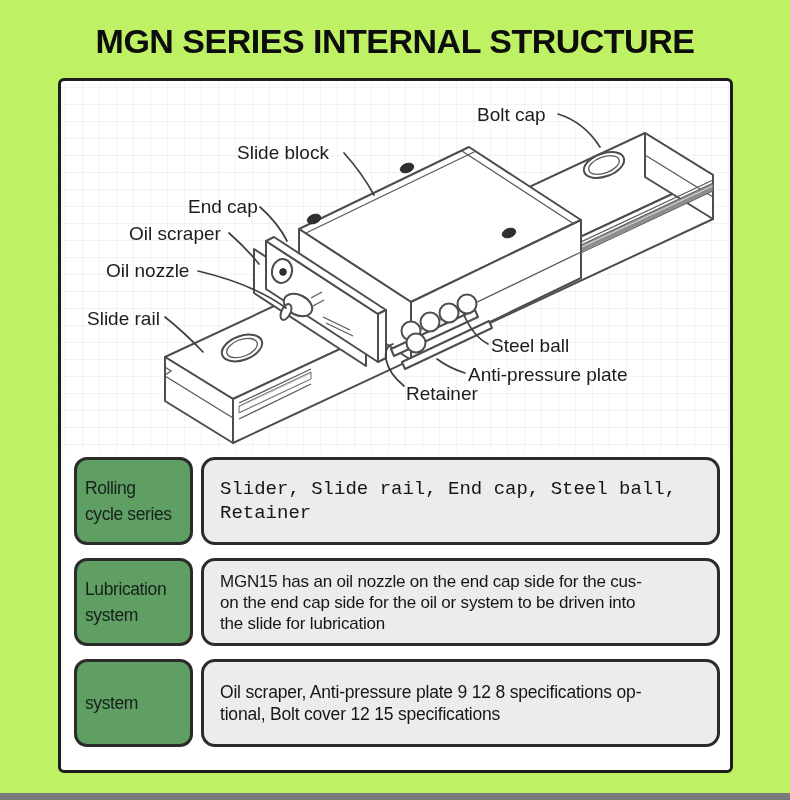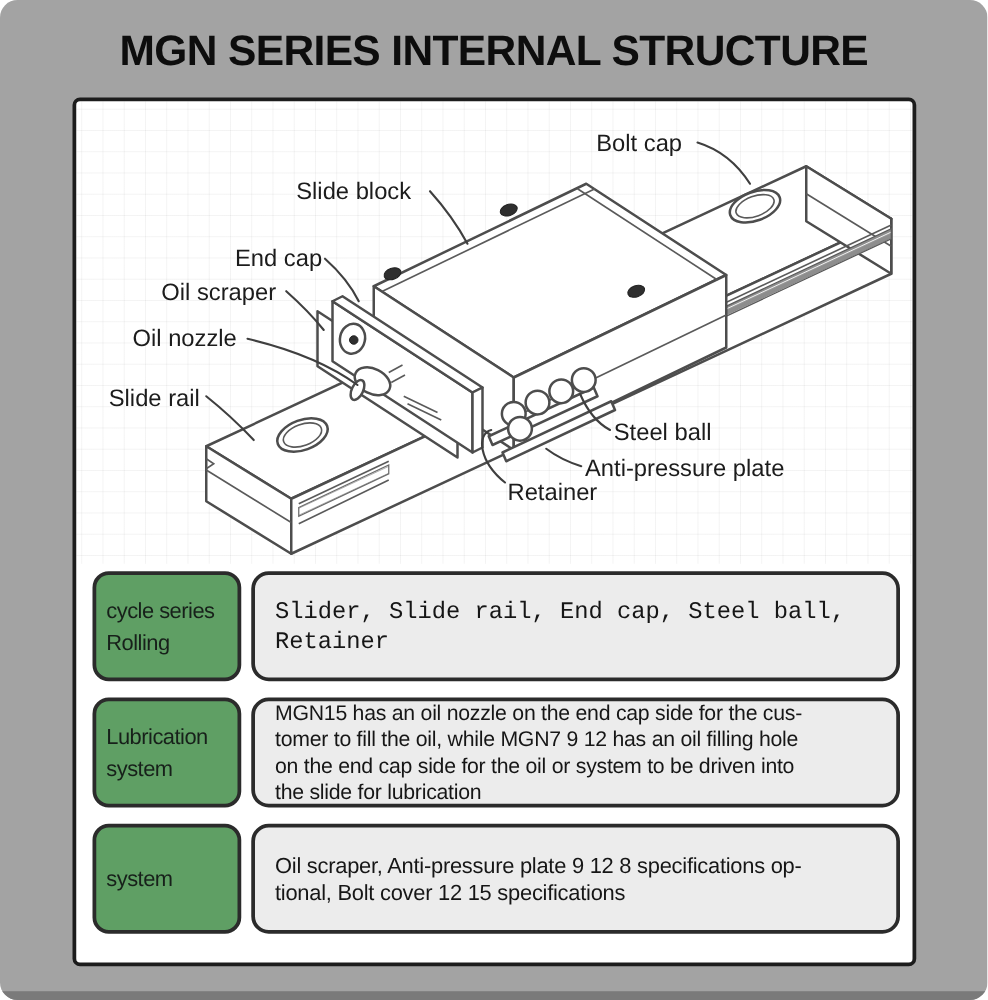--- a/index.html
+++ b/index.html
@@ -1,17 +1,17 @@
 <!DOCTYPE html>
 <html><head>
 <meta charset="utf-8">
 <style>
   html,body{margin:0;padding:0;background:#ffffff;}
-  .page{position:relative;width:790px;height:800px;background:#a3a3a3;overflow:hidden;
-        font-family:"Liberation Sans",sans-serif;border-radius:14px;}
+  .page{position:relative;width:790px;height:800px;background:#bef264;overflow:hidden;
+        font-family:"Liberation Sans",sans-serif;}
   .page-title{position:absolute;top:20px;left:0;width:100%;text-align:center;
         font-size:34px;line-height:42px;font-weight:bold;color:#0d0d0d;letter-spacing:-0.5px;}
   .board{position:absolute;left:58px;top:78px;width:675px;height:695px;box-sizing:border-box;
         border:3px solid #1c1c1c;border-radius:6px;background:#ffffff;}
   .diagram{position:absolute;left:0;top:0;width:669px;height:370px;
         background-image:linear-gradient(rgba(110,110,110,0.08) 1px,transparent 1px),
                          linear-gradient(90deg,rgba(110,110,110,0.08) 1px,transparent 1px);
         background-size:17px 17px;background-position:4px 6px;}
   .diagram svg{display:block;}
   .rows{position:absolute;left:0;top:376px;width:669px;}
@@ -152,36 +152,35 @@
           <text class="lbl" x="430" y="271">Steel ball</text>
           <text class="lbl" x="407" y="300">Anti-pressure plate</text>
           <text class="lbl" x="345" y="319">Retainer</text>
         </g>
       </svg>
     </div>
 
     <div class="rows">
       <div class="spec-row r1">
         <div class="row-label">
+          <div>Rolling</div>
           <div>cycle series</div>
-          <div>Rolling</div>
         </div>
         <div class="row-content">
           <div>Slider, Slide rail, End cap, Steel ball, Retainer</div>
         </div>
       </div>
 
       <div class="spec-row r2">
         <div class="row-label">
           <div>Lubrication</div>
           <div>system</div>
         </div>
         <div class="row-content">
           <div>MGN15 has an oil nozzle on the end cap side for the cus-</div>
-          <div>tomer to fill the oil, while MGN7 9 12 has an oil filling hole</div>
           <div>on the end cap side for the oil or system to be driven into</div>
           <div>the slide for lubrication</div>
         </div>
       </div>
 
       <div class="spec-row r3">
         <div class="row-label">
           <div>system</div>
         </div>
         <div class="row-content">

